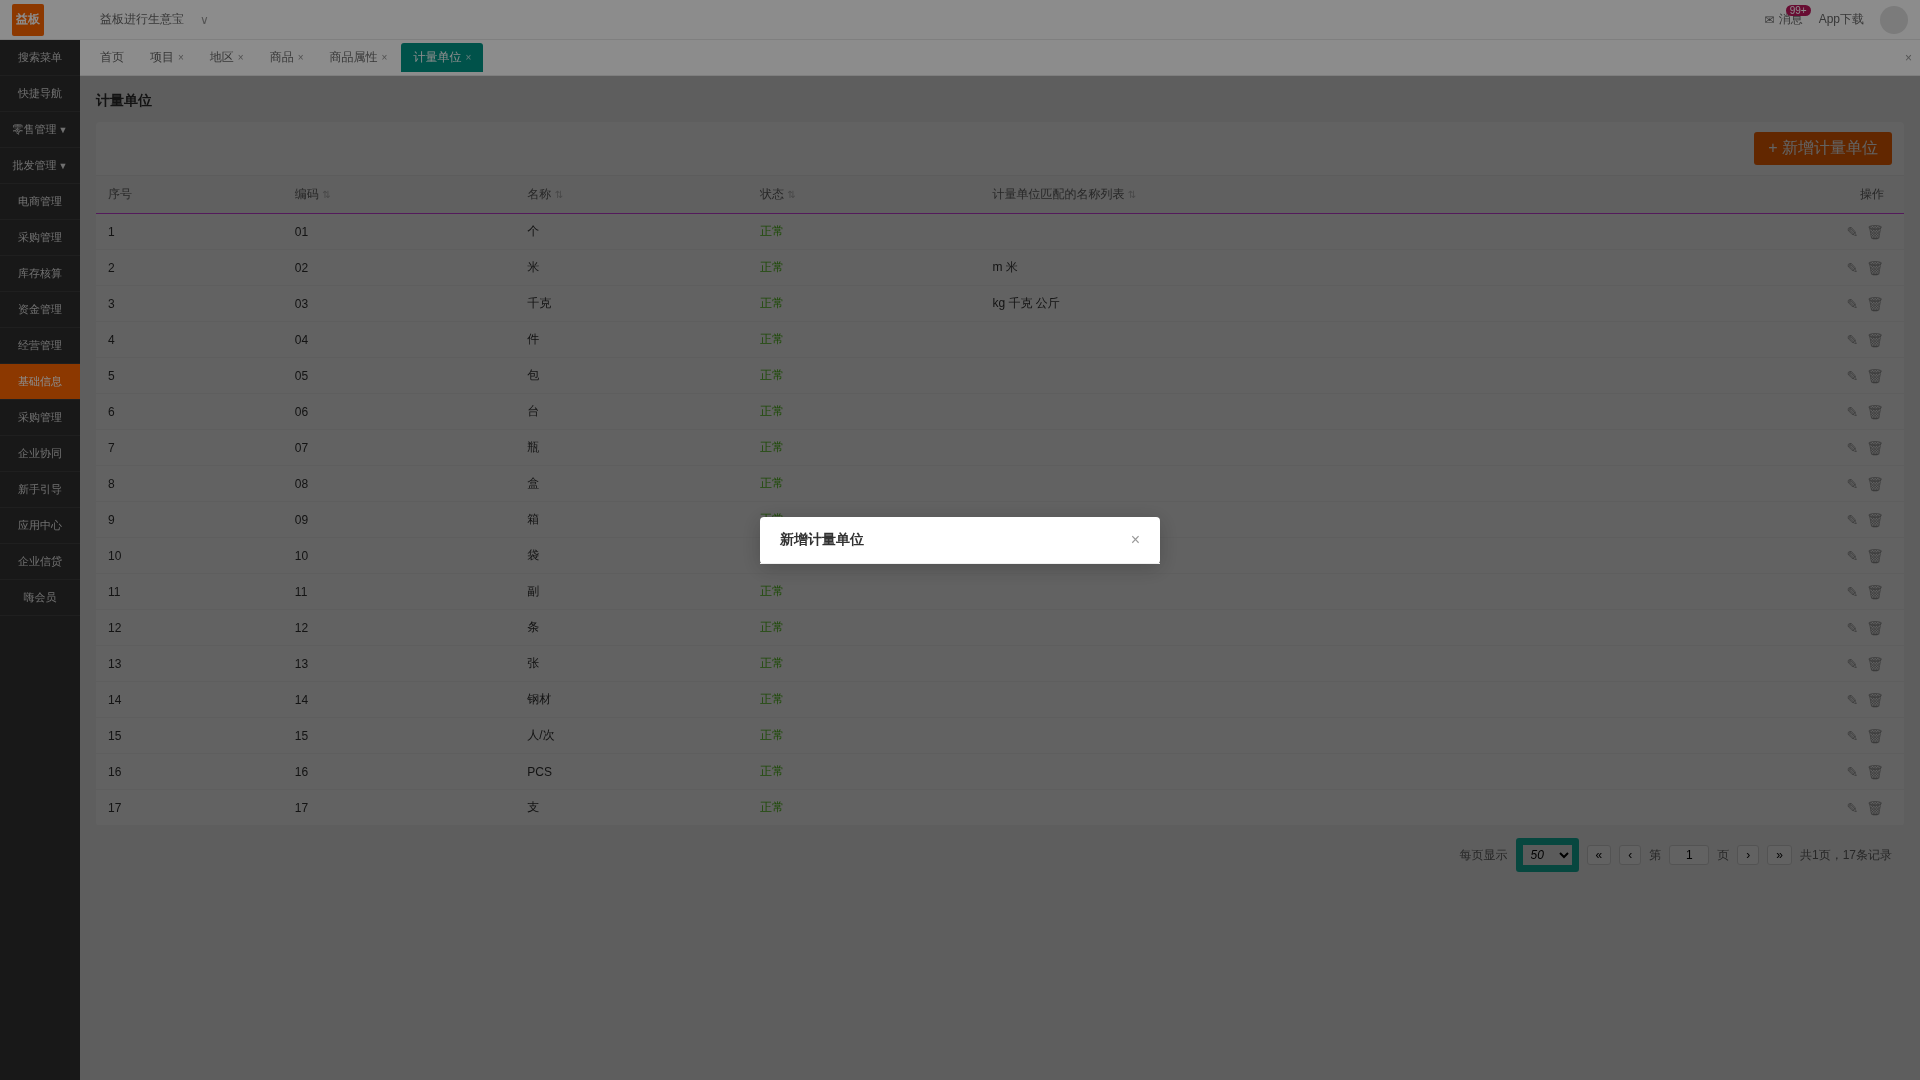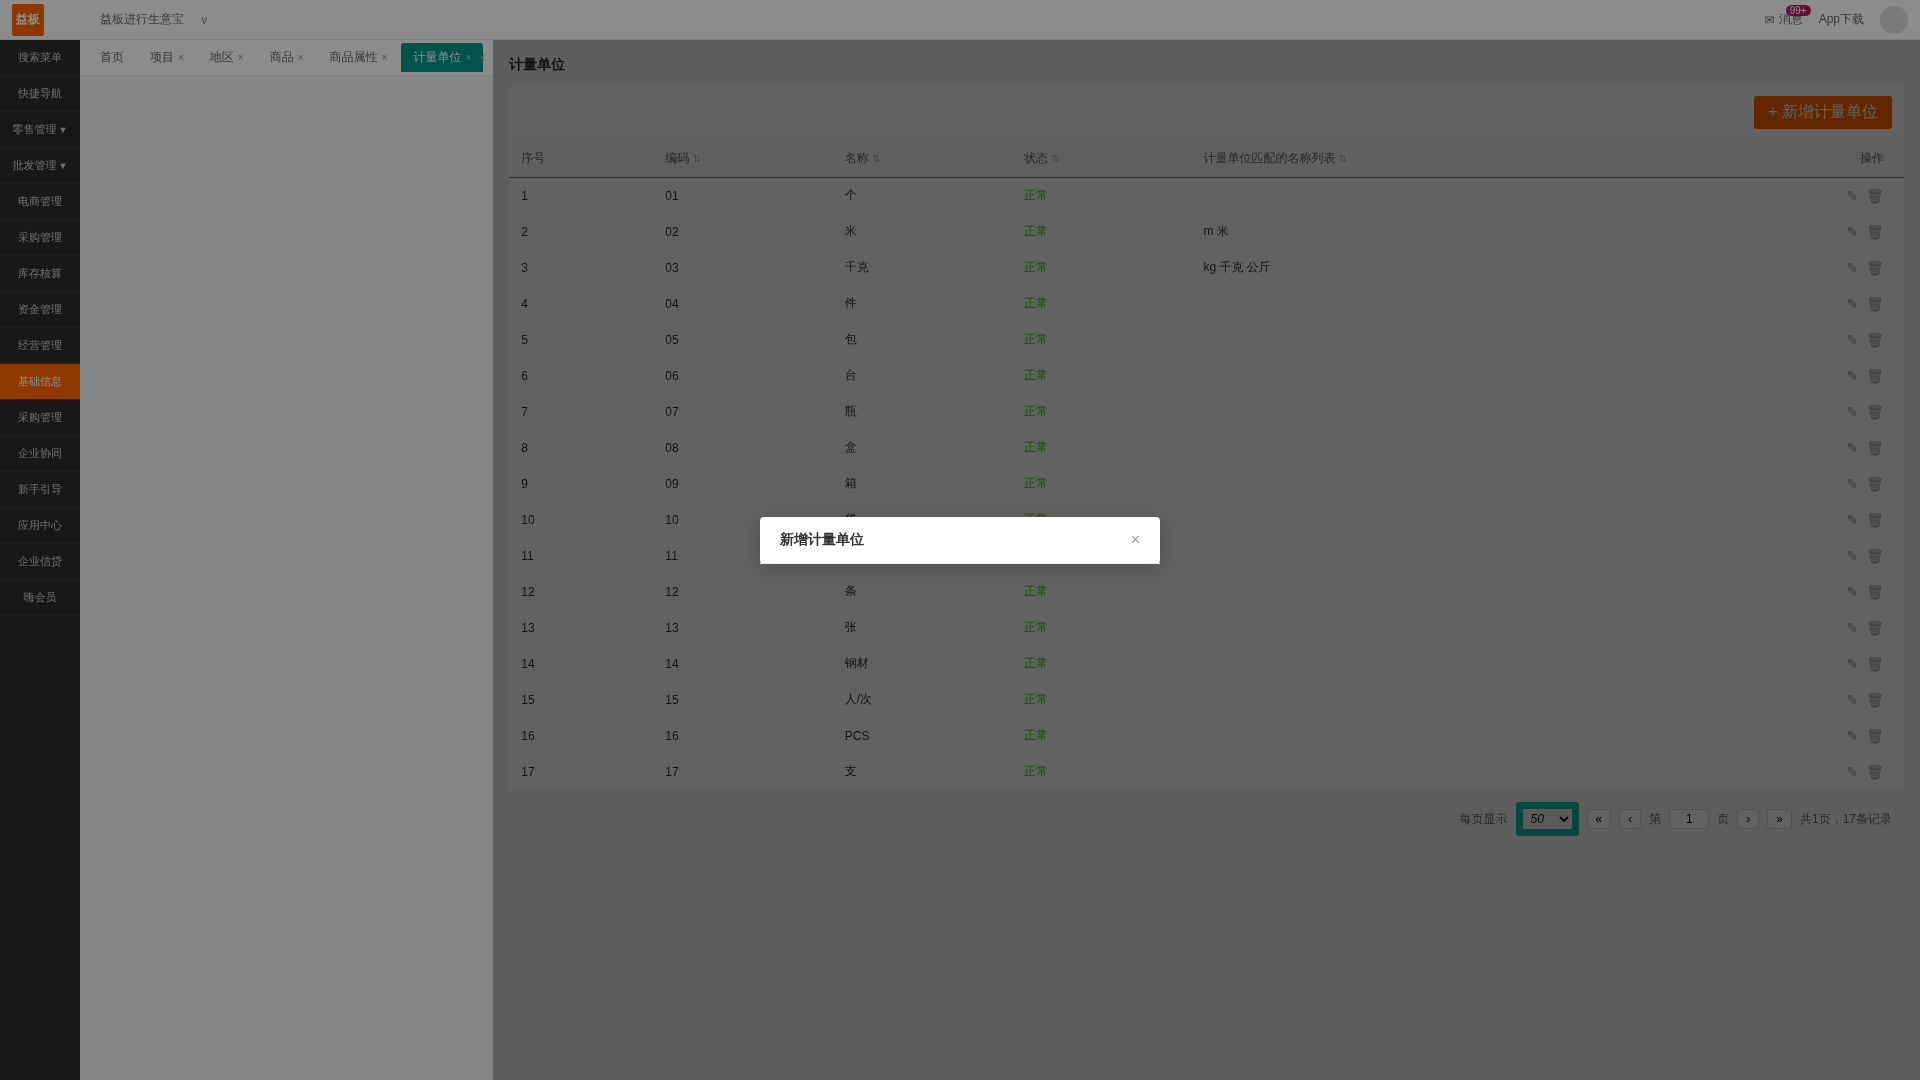--- a/index.html
+++ b/index.html
@@ -21,21 +21,21 @@
     
     .main-layout { display: flex; flex: 1; overflow: hidden; }
 
     
     .sidebar { width: 80px; background: #2c2c2c; display: flex; flex-direction: column; flex-shrink: 0; }
     .sidebar-item { padding: 10px 4px; text-align: center; color: #ccc; font-size: 11px; cursor: pointer; border-bottom: 1px solid #3a3a3a; }
     .sidebar-item.active { background: #f60; color: #fff; }
     .sidebar-item-has-arrow { display: flex; align-items: center; justify-content: center; gap: 2px; }
 
     
-    .content-area { flex: 1; display: flex; flex-direction: row; overflow: hidden; }
+    .content-area { flex: 1; display: flex; flex-direction: column; overflow: hidden; }
 
     
     .tabs-bar { height: 36px; background: #fff; display: flex; align-items: center; padding: 0 8px; border-bottom: 1px solid #e8e8e8; flex-shrink: 0; position: relative; }
     .tab { display: flex; align-items: center; gap: 4px; padding: 6px 12px; cursor: pointer; border-radius: 3px 3px 0 0; font-size: 12px; color: #666; margin-right: 2px; }
     .tab.active { background: #009688; color: #fff; }
     .tab .close-btn { font-size: 10px; color: inherit; opacity: 0.7; cursor: pointer; }
     .tabs-close-all { position: absolute; right: 8px; color: #999; font-size: 12px; cursor: pointer; }
 
     
     .page-content { flex: 1; padding: 16px; overflow-y: auto; background: #f5f5f5; }

